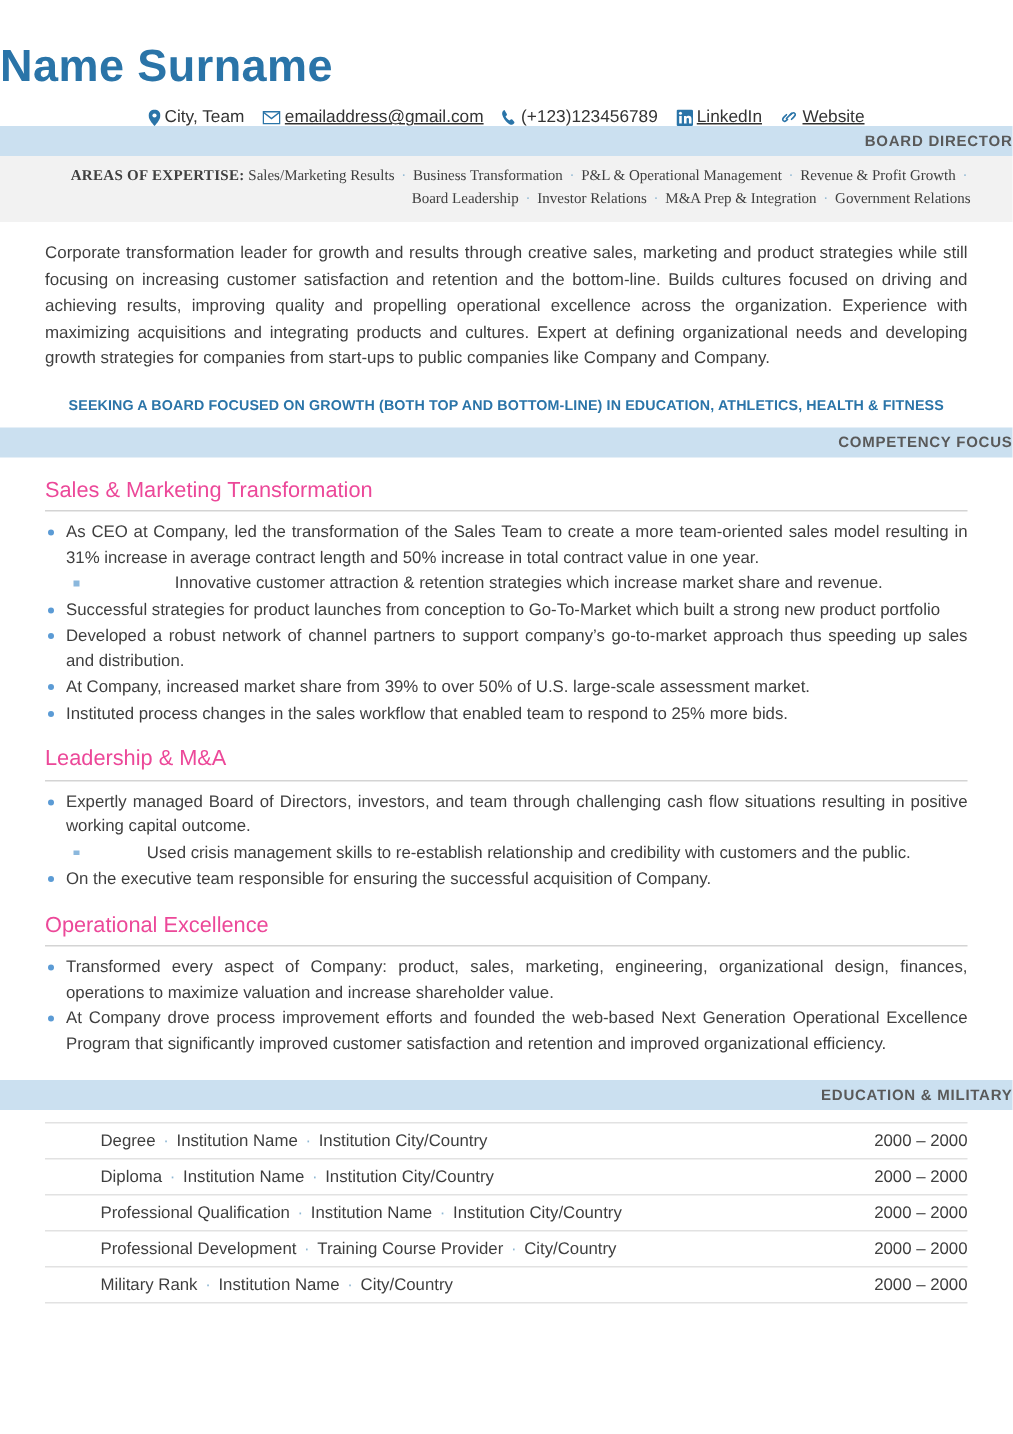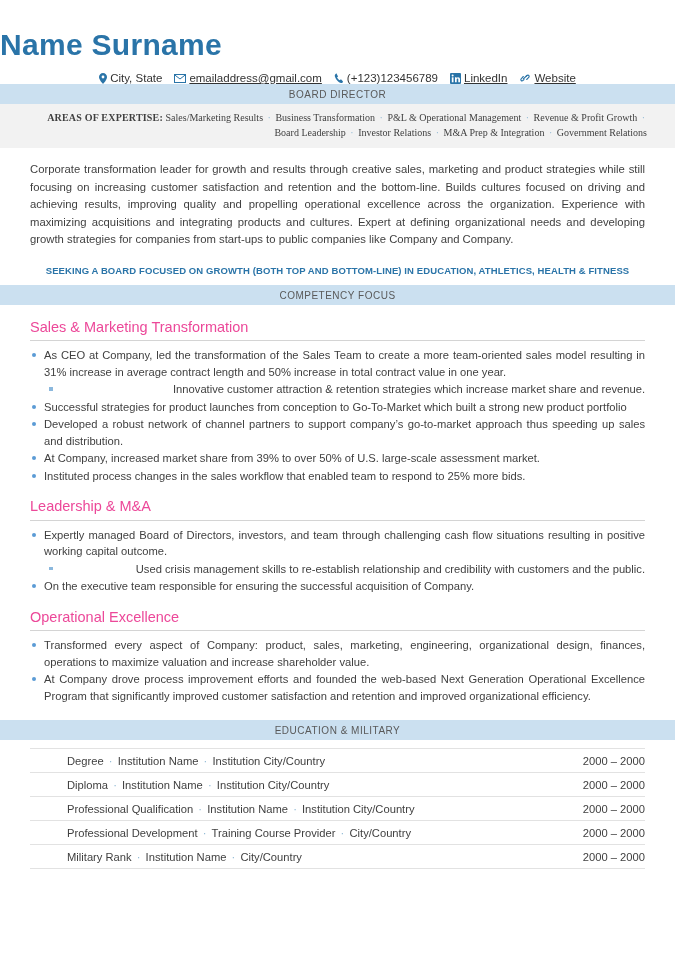--- a/index.html
+++ b/index.html
@@ -60,23 +60,23 @@
   }
   .contact-text { color: #333; }
   .contact-link {
     color: #333;
     text-decoration: underline;
   }
 
   
   .band-blue {
     background: #cbe0f0;
-    text-align: center;
+    text-align: right;
     font-size: 10px;
-    font-weight: normal;
+    font-weight: bold;
     color: #595959;
     letter-spacing: 0.5px;
     padding: 5px 0 4px 0;
   }
   .band-gray {
     background: #f2f2f2;
     text-align: right;
     font-size: 10px;
     color: #3f3f3f;
     padding: 7px 28px 8px 28px;
@@ -142,21 +142,21 @@
     position: absolute;
     left: 2px;
     top: 6px;
     width: 4px;
     height: 4px;
     border-radius: 50%;
     background: #5b9bd5;
   }
   ul.bullets > li.sub {
     padding-left: 30px;
-    text-align: right;
+    text-align: center;
   }
   ul.bullets > li.sub::before {
     left: 19px;
     top: 6px;
     width: 3.5px;
     height: 3.5px;
     border-radius: 0;
     background: #8bb8dd;
   }
 
@@ -187,21 +187,21 @@
   <div class="header">
     <h1 class="name">Name Surname</h1>
     <div class="contact-line" id="contact-line">
         <span class="contact-item">
           <span class="contact-icon">
             <svg width="8" height="11" viewBox="0 0 8 11">
               <path d="M4 0C1.8 0 0 1.8 0 4c0 3 4 7 4 7s4-4 4-7c0-2.2-1.8-4-4-4z" fill="#2a74a8"></path>
               <circle cx="4" cy="4" r="1.4" fill="#fff"></circle>
             </svg>
           </span>
-          <span class="contact-text">City, State</span>
+          <span class="contact-text">City, Team</span>
         </span>
         <span class="contact-item">
           <span class="contact-icon">
             <svg width="12" height="9" viewBox="0 0 12 9">
               <rect x="0.5" y="0.5" width="11" height="8" fill="#fff" stroke="#2a74a8"></rect>
               <path d="M0.8 1L6 5 11.2 1" fill="none" stroke="#2a74a8"></path>
             </svg>
           </span>
           <span class="contact-link">emailaddress@gmail.com</span>
         </span>

